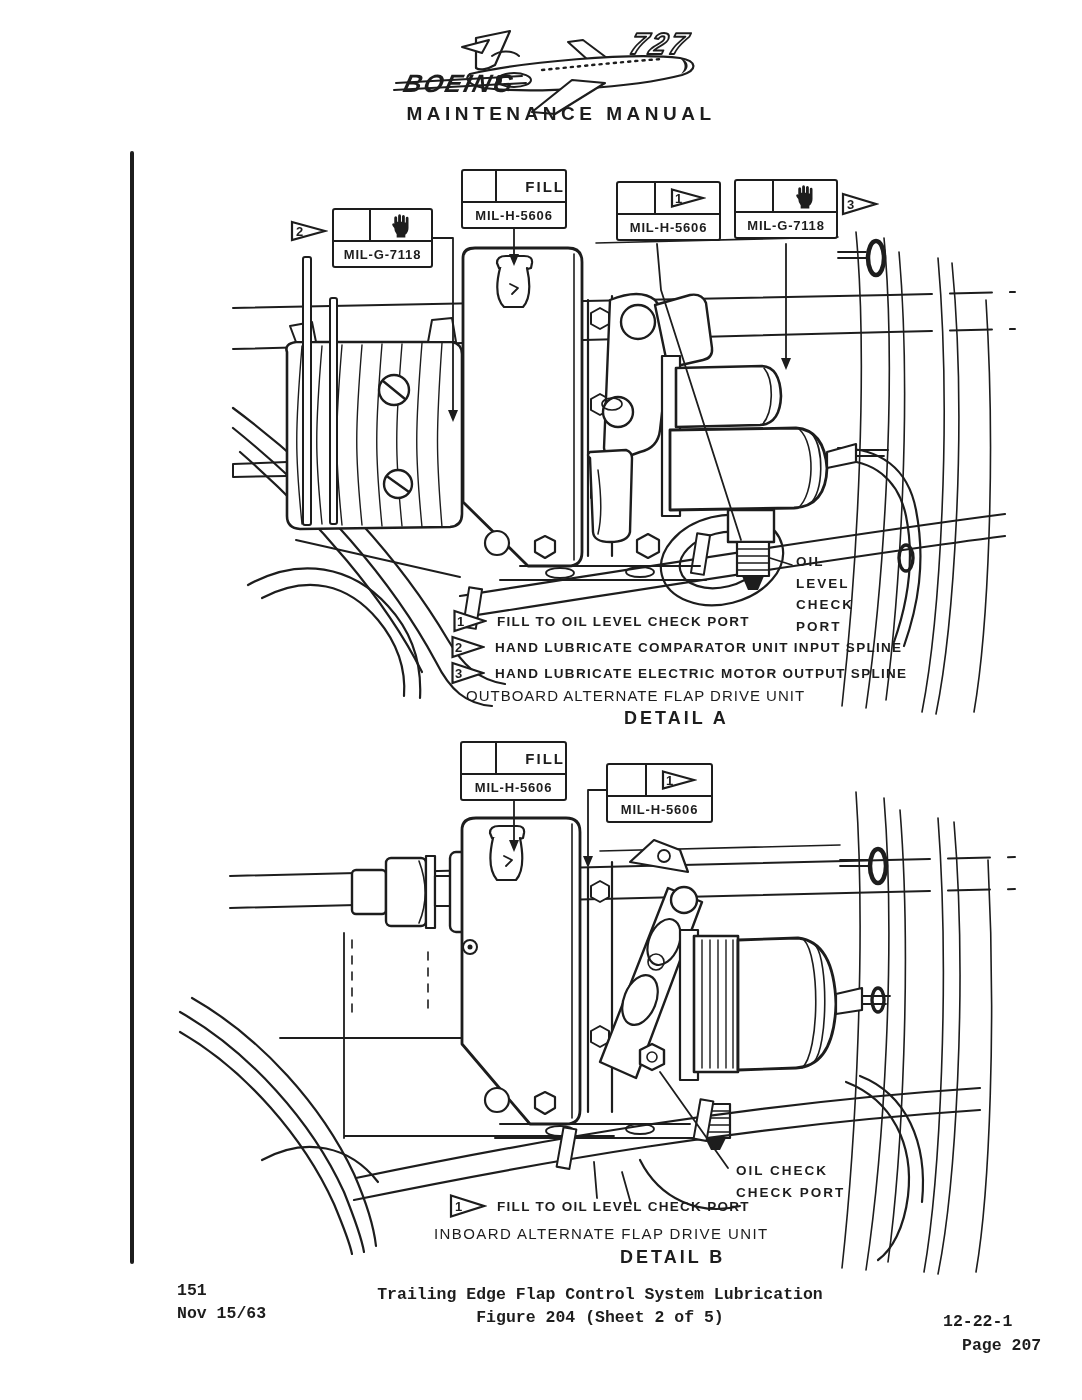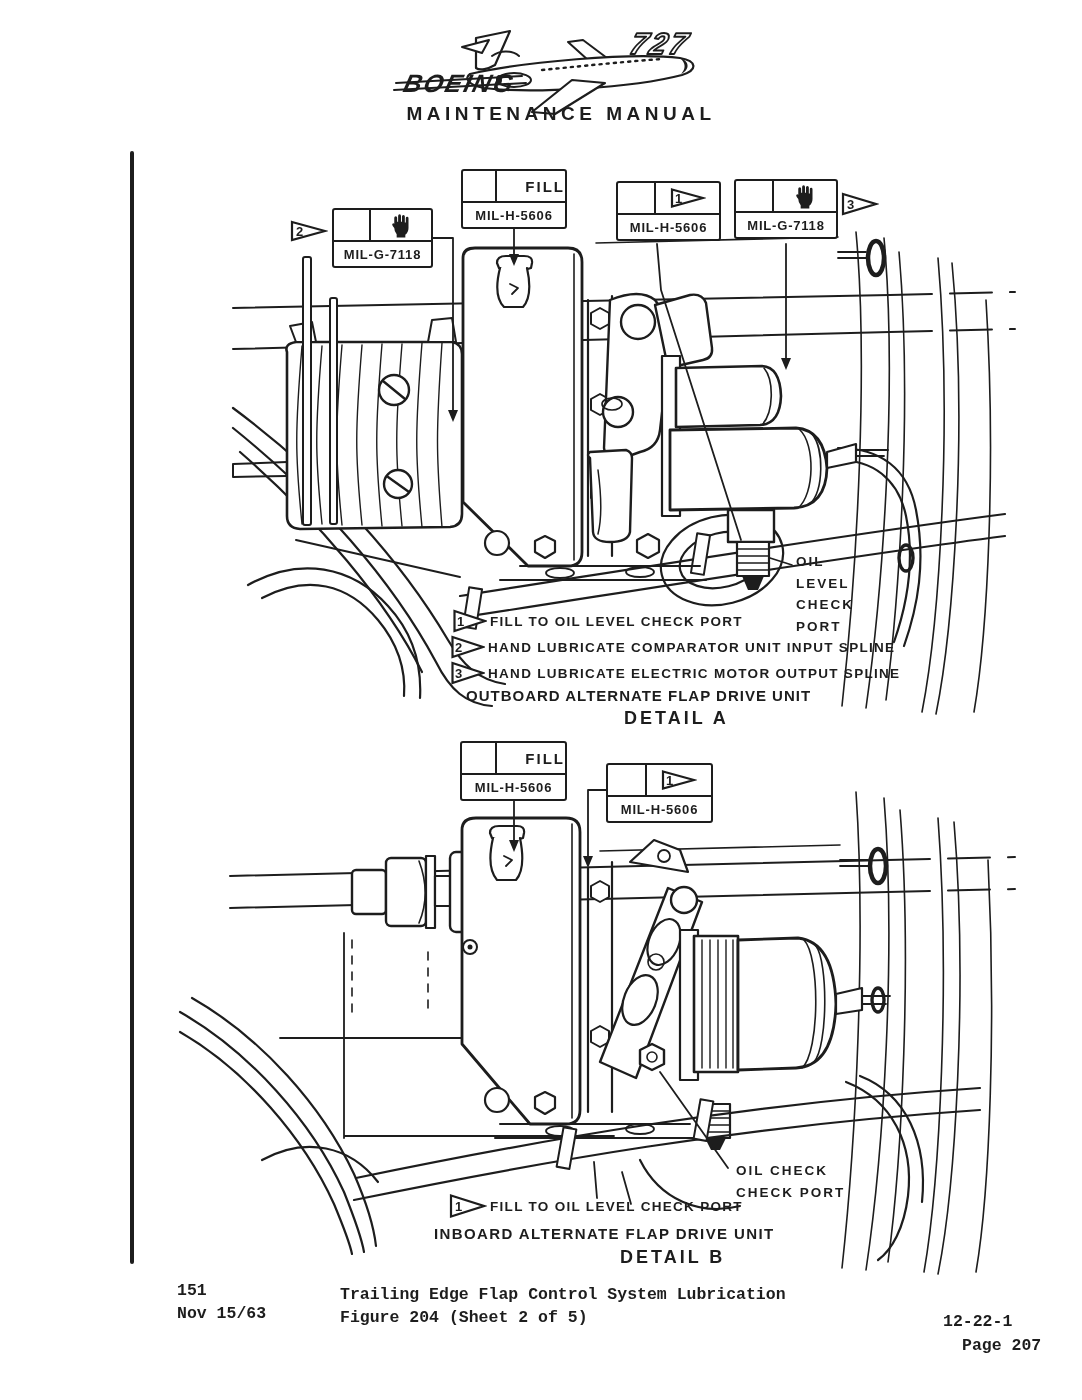--- a/index.html
+++ b/index.html
@@ -18,28 +18,28 @@
   .lb-left{width:38%;border-right:2.5px solid var(--ink);box-sizing:border-box;}
   .lb-right{flex:1;display:flex;align-items:center;justify-content:center;}
   .lb-spec{height:24px;display:flex;align-items:center;justify-content:center;
            font-weight:bold;font-size:13px;letter-spacing:.8px;white-space:nowrap;}
   .fill-text{font-weight:bold;font-size:15px;letter-spacing:2px;padding-left:28px;}
   
   svg.pennant polygon{fill:#fff;stroke:var(--ink);stroke-width:2.2;stroke-linejoin:miter;}
   svg.pennant text{font-family:"Liberation Sans",sans-serif;font-weight:bold;font-size:13px;fill:var(--ink);}
   
   .note-row{position:absolute;display:flex;align-items:center;white-space:nowrap;}
-  .note-row .note-text{font-weight:bold;font-size:13.5px;letter-spacing:1.3px;margin-left:3px;}
-  .fig-title{position:absolute;font-weight:bold;font-size:15px;letter-spacing:1px;white-space:nowrap;}
+  .note-row .note-text{font-weight:bold;font-size:13.5px;letter-spacing:1.3px;margin-left:10px;}
+  .fig-title{position:absolute;font-weight:normal;font-size:15px;letter-spacing:1px;white-space:nowrap;}
   .detail-label{position:absolute;font-weight:bold;font-size:18px;letter-spacing:3px;white-space:nowrap;margin-left:36px;}
   .callout{position:absolute;font-weight:bold;font-size:13.5px;letter-spacing:2px;line-height:21.5px;white-space:nowrap;}
   
   .foot{position:absolute;font-family:"Liberation Mono","DejaVu Sans Mono",monospace;
         font-weight:bold;font-size:16.5px;white-space:nowrap;margin-left:40px;}
-  .foot-center{width:520px;left:300px;}
+  .foot-center{text-align:center;width:520px;left:300px;}
   
   svg.art{position:absolute;left:0;top:0;}
   svg.art path, svg.art line, svg.art rect, svg.art ellipse, svg.art circle, svg.art polygon, svg.art polyline{vector-effect:none;}
   
   svg.logo text{font-family:"Liberation Sans",sans-serif;}
 </style>
 </head>
 <body>
 
 <div class="page">

